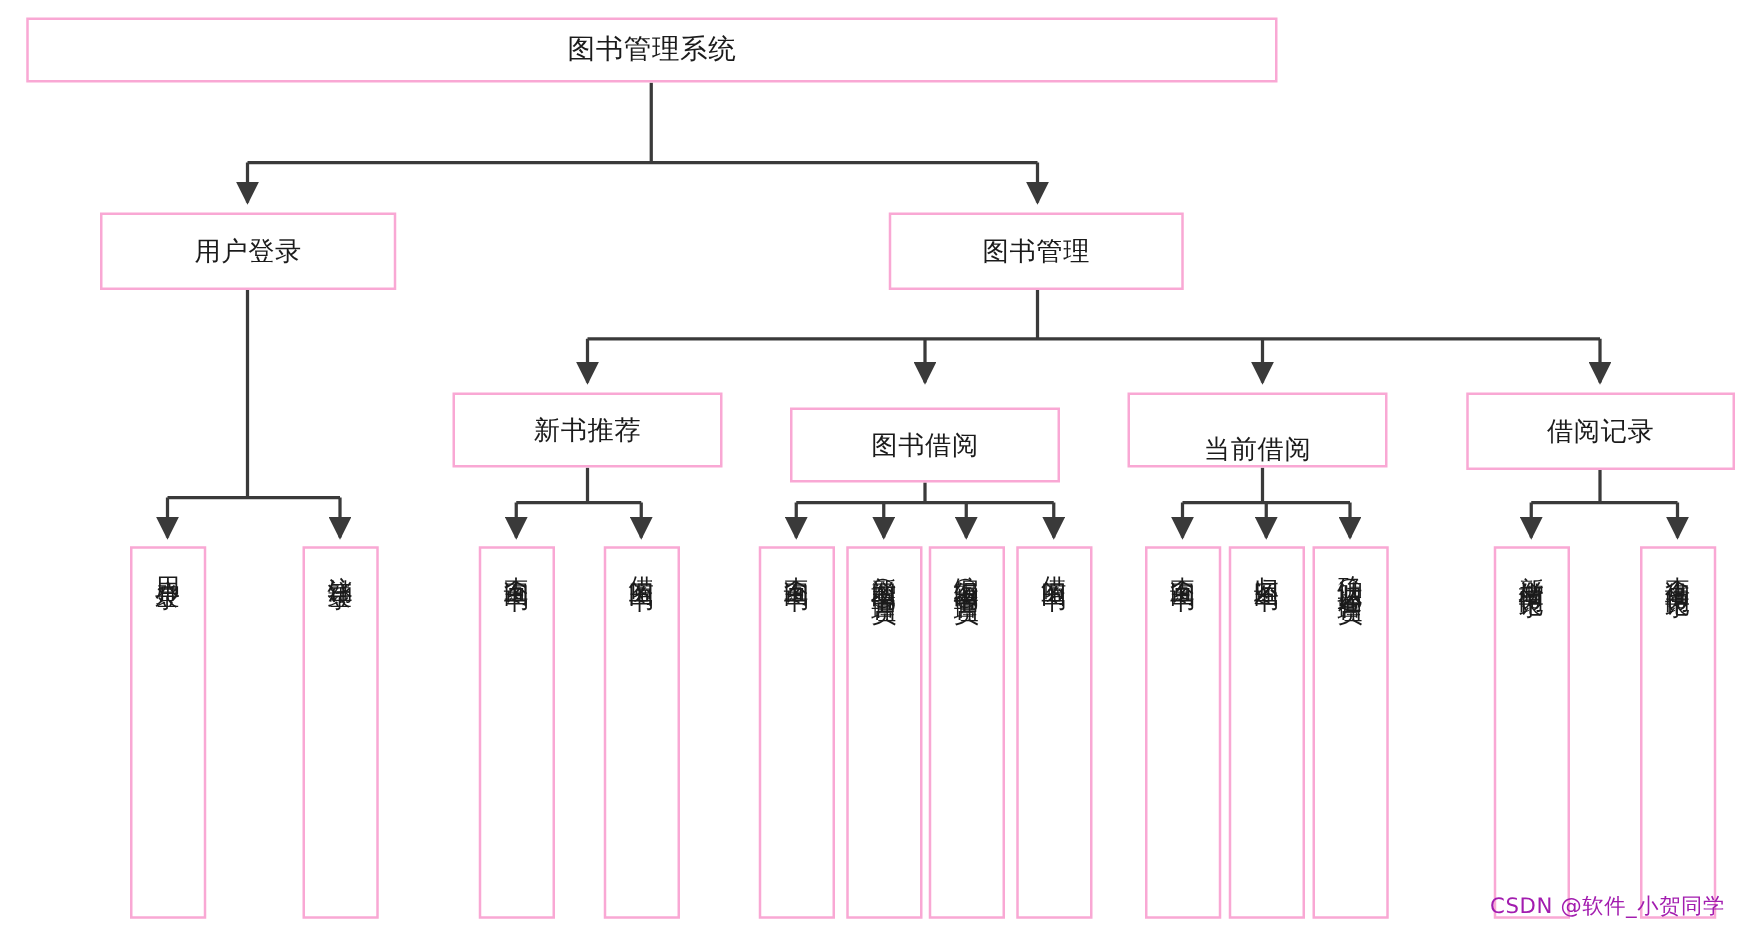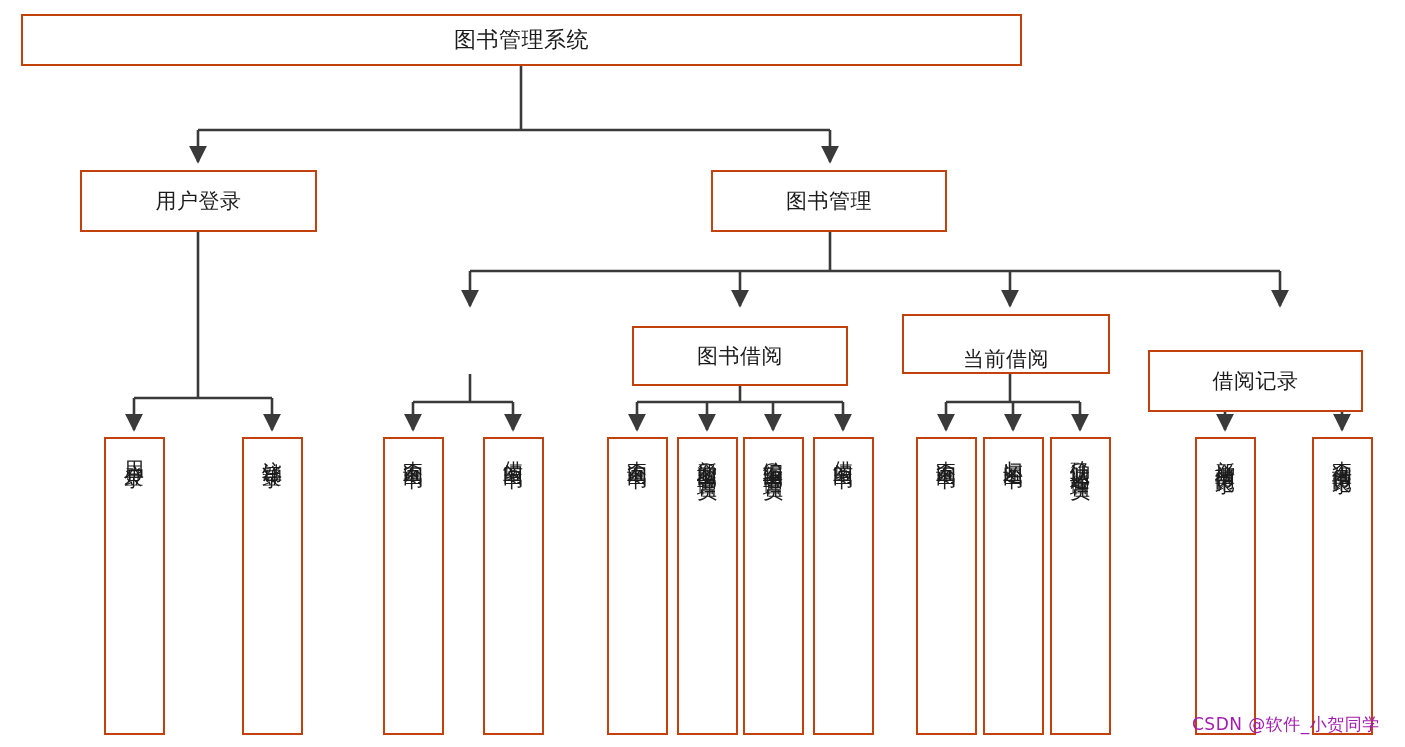--- a/index.html
+++ b/index.html
@@ -22,21 +22,21 @@
     left: 0;
     top: 0;
     width: 1405px;
     height: 747px;
     pointer-events: none;
   }
   .node {
     position: absolute;
     box-sizing: border-box;
     background: #ffffff;
-    border: 2px solid #c2410c;
+    border: 2px solid #f9a8d4;
     display: flex;
     align-items: center;
     justify-content: center;
     color: #1b1b1b;
     text-align: center;
   }
   .node-label {
     display: block;
     line-height: 1.18;
     letter-spacing: 0.5px;
@@ -126,27 +126,30 @@
     <span class="node-label">图书管理系统</span>
   </div>
 
   <div class="node horizontal" style="left:80px; top:170px; width:237px; height:62px;">
     <span class="node-label">用户登录</span>
   </div>
   <div class="node horizontal" style="left:711px; top:170px; width:236px; height:62px;text-align:center;">
     <span class="node-label">图书管理</span>
   </div>
 
+  <div class="node horizontal" style="left:362px; top:314px; width:216px; height:60px;">
+    <span class="node-label">新书推荐</span>
+  </div>
   <div class="node horizontal" style="left:632px; top:326px; width:216px; height:60px;">
     <span class="node-label">图书借阅</span>
   </div>
   <div class="node horizontal" style="left:902px; top:314px; width:208px; height:60px;align-items:flex-end;">
     <span class="node-label">当前借阅</span>
   </div>
-  <div class="node horizontal" style="left:1148px; top:314px; width:215px; height:62px;margin-top:36px;">
+  <div class="node horizontal" style="left:1173px; top:314px; width:215px; height:62px;">
     <span class="node-label">借阅记录</span>
   </div>
 
   <div class="node vertical" style="left:104px; top:437px; width:61px; height:298px;">
     <span class="node-label">用户登录</span>
   </div>
   <div class="node vertical" style="left:242px; top:437px; width:61px; height:298px;">
     <span class="node-label">注销登录</span>
   </div>
 

